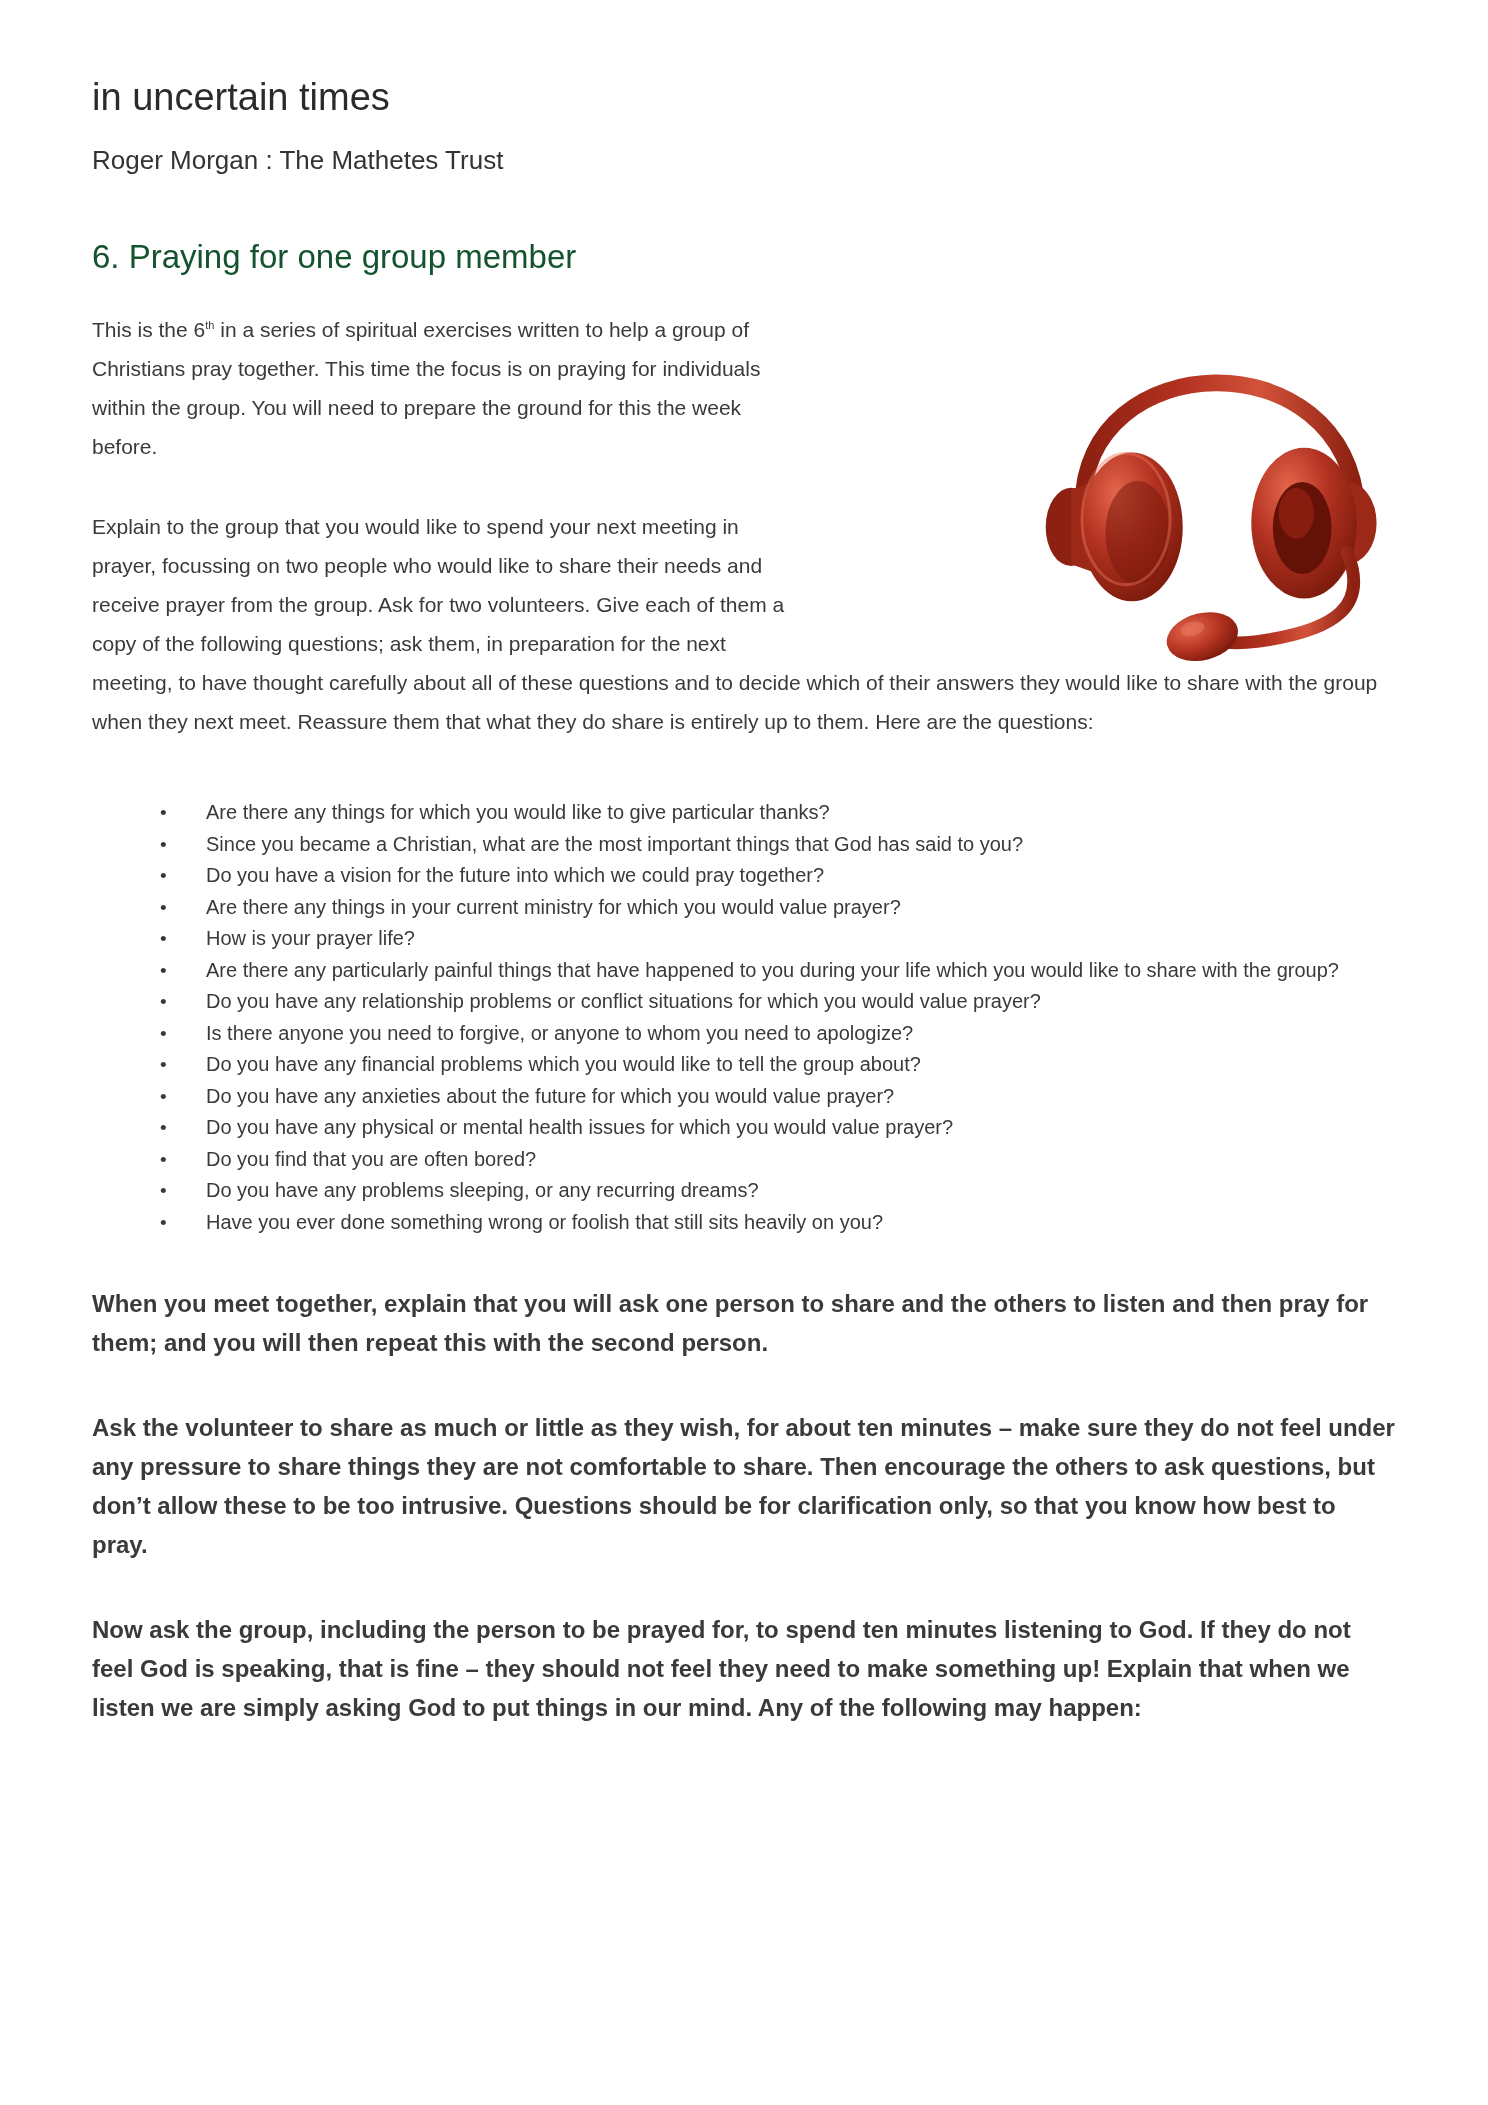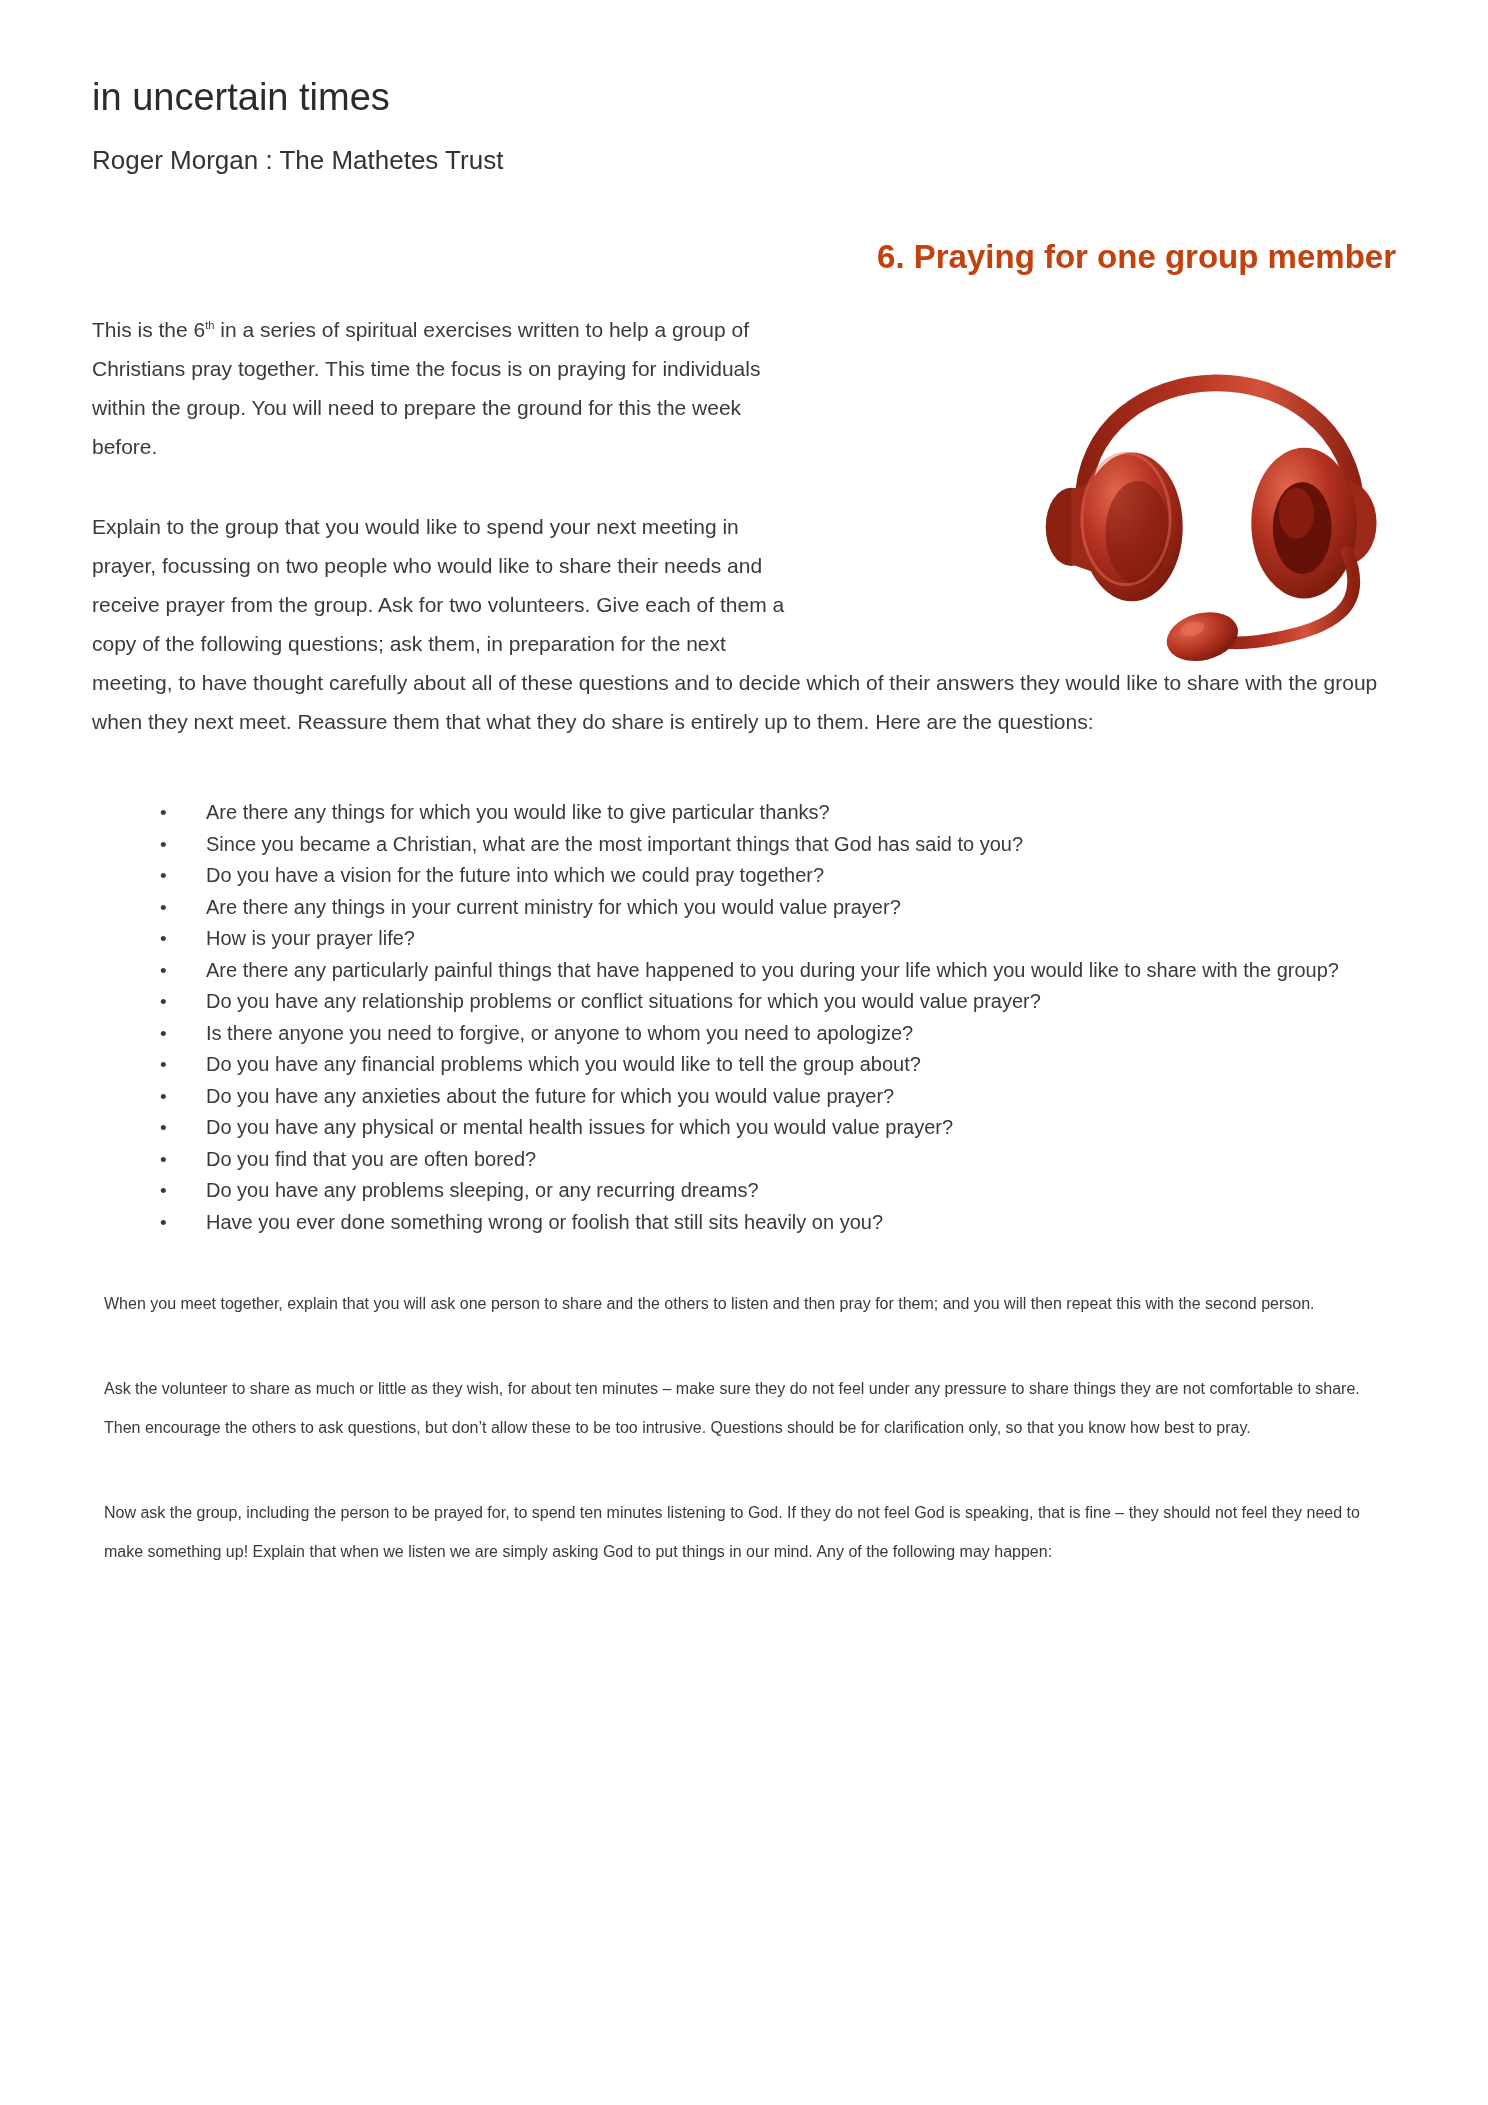--- a/index.html
+++ b/index.html
@@ -5,38 +5,38 @@
   html,body{margin:0;padding:0;background:#ffffff;}
   body{width:1488px;height:2105px;overflow:hidden;
        font-family:"Liberation Sans",sans-serif;color:#3a3a3a;}
   .page{box-sizing:border-box;width:1488px;height:2105px;padding:62px 92px 0 92px;background:#fff;}
 
   .doc-title{margin:22px 0 0 0;text-align:center;font-size:55px;font-weight:400;
              letter-spacing:1px;color:#2b2b2b;}
   .doc-subtitle{margin:14px 0 0 0;text-align:left;font-size:38px;font-weight:400;color:#2b2b2b;}
   .doc-byline{margin:26px 0 0 0;text-align:left;font-size:26px;color:#333;}
 
-  .section-heading{margin:62px 0 0 0;font-size:33px;font-weight:700;color:#c2410c;text-align:right;}
+  .section-heading{margin:62px 0 0 0;font-size:33px;font-weight:400;color:#14532d;}
 
   .flow{margin-top:34px;}
   .body{margin:0;font-size:21px;line-height:39px;}
   .body + .body{margin-top:41px;}
   sup.ord{font-size:11px;line-height:0;vertical-align:super;}
 
   .float-img{float:right;width:600px;height:352px;display:flex;
              justify-content:flex-end;align-items:flex-start;}
   .float-img svg{width:400px;height:372px;margin:-18px -22px 0 0;}
 
   ul.questions{list-style:none;margin:56px 0 0 68px;padding:0;clear:none;
                font-size:20px;line-height:31.5px;max-width:1236px;}
   ul.questions li{position:relative;padding-left:46px;}
   ul.questions li::before{content:"\2022";position:absolute;left:0;top:0;
                font-size:19px;color:#3a3a3a;}
 
-  .para{margin:46px 0 0 12px;font-size:16px;line-height:39px;max-width:1306px;}
+  .para{margin:46px 0 0 0;font-size:24px;line-height:39px;max-width:1306px;font-weight:bold;}
 </style>
 </head>
 <body>
 
 <div class="page">
 
   <h2 class="doc-subtitle">in uncertain times</h2>
   <p class="doc-byline">Roger Morgan : The Mathetes Trust</p>
 
   <h3 class="section-heading">6. Praying for one group member</h3>

